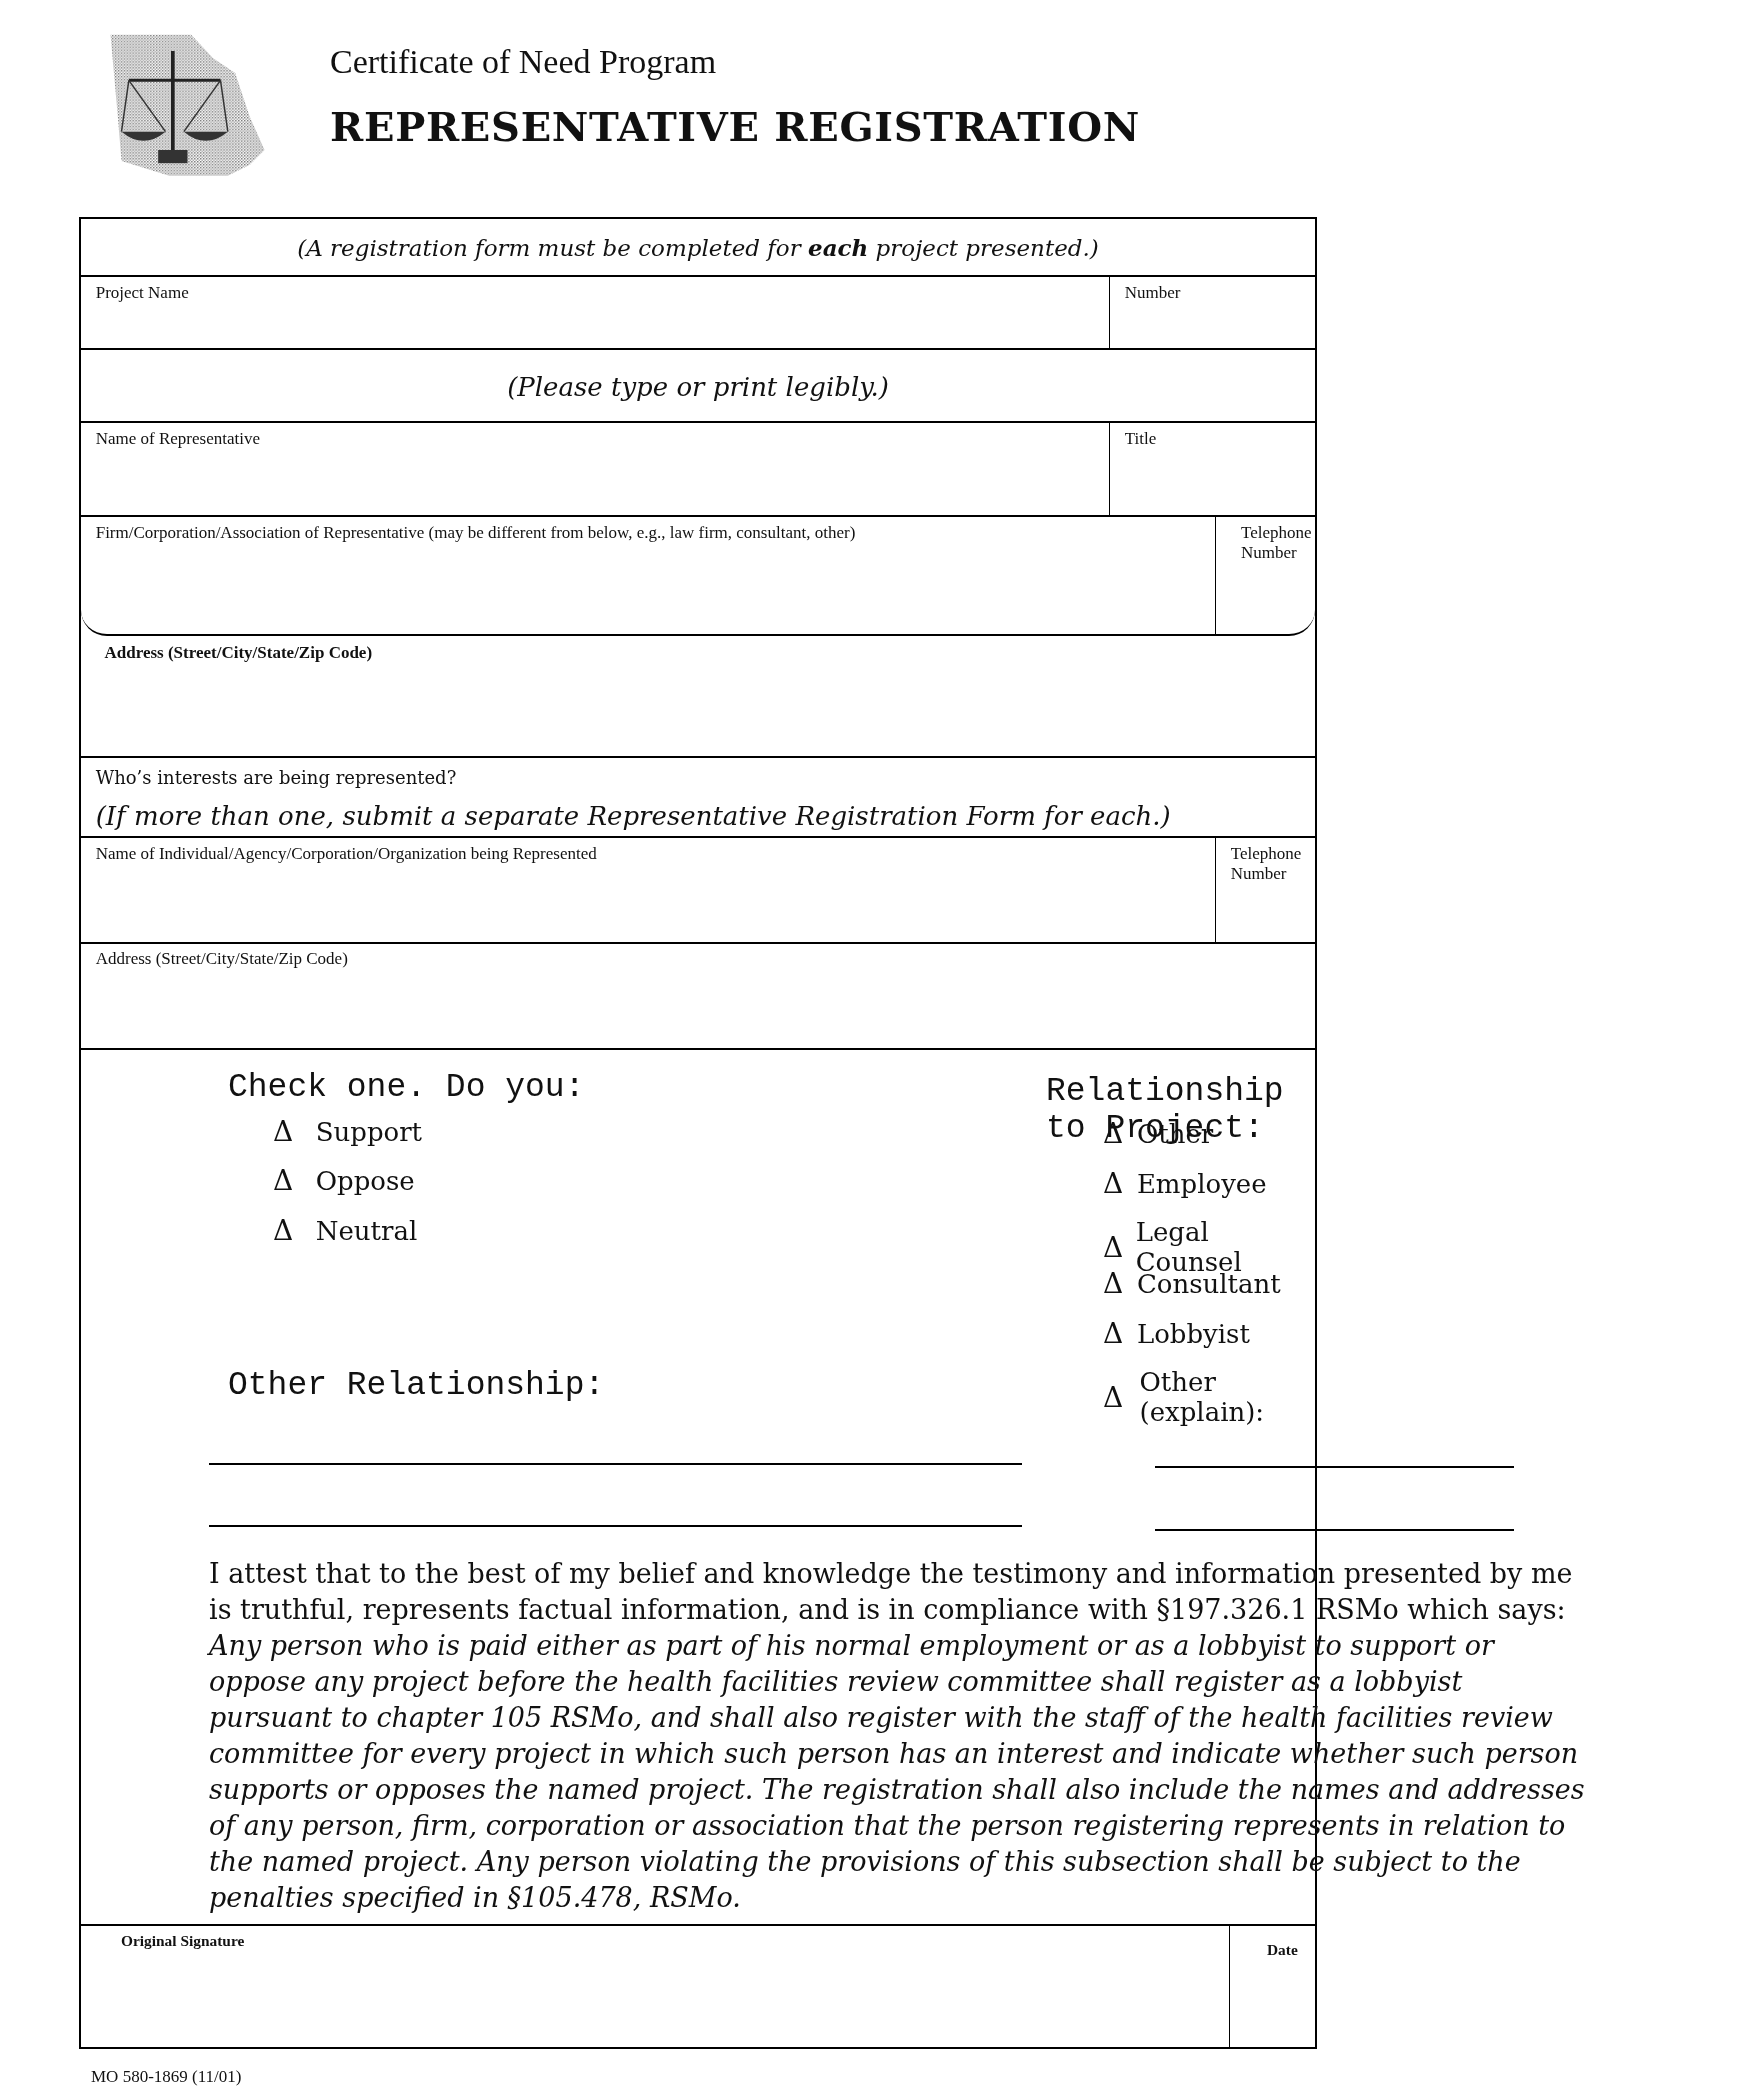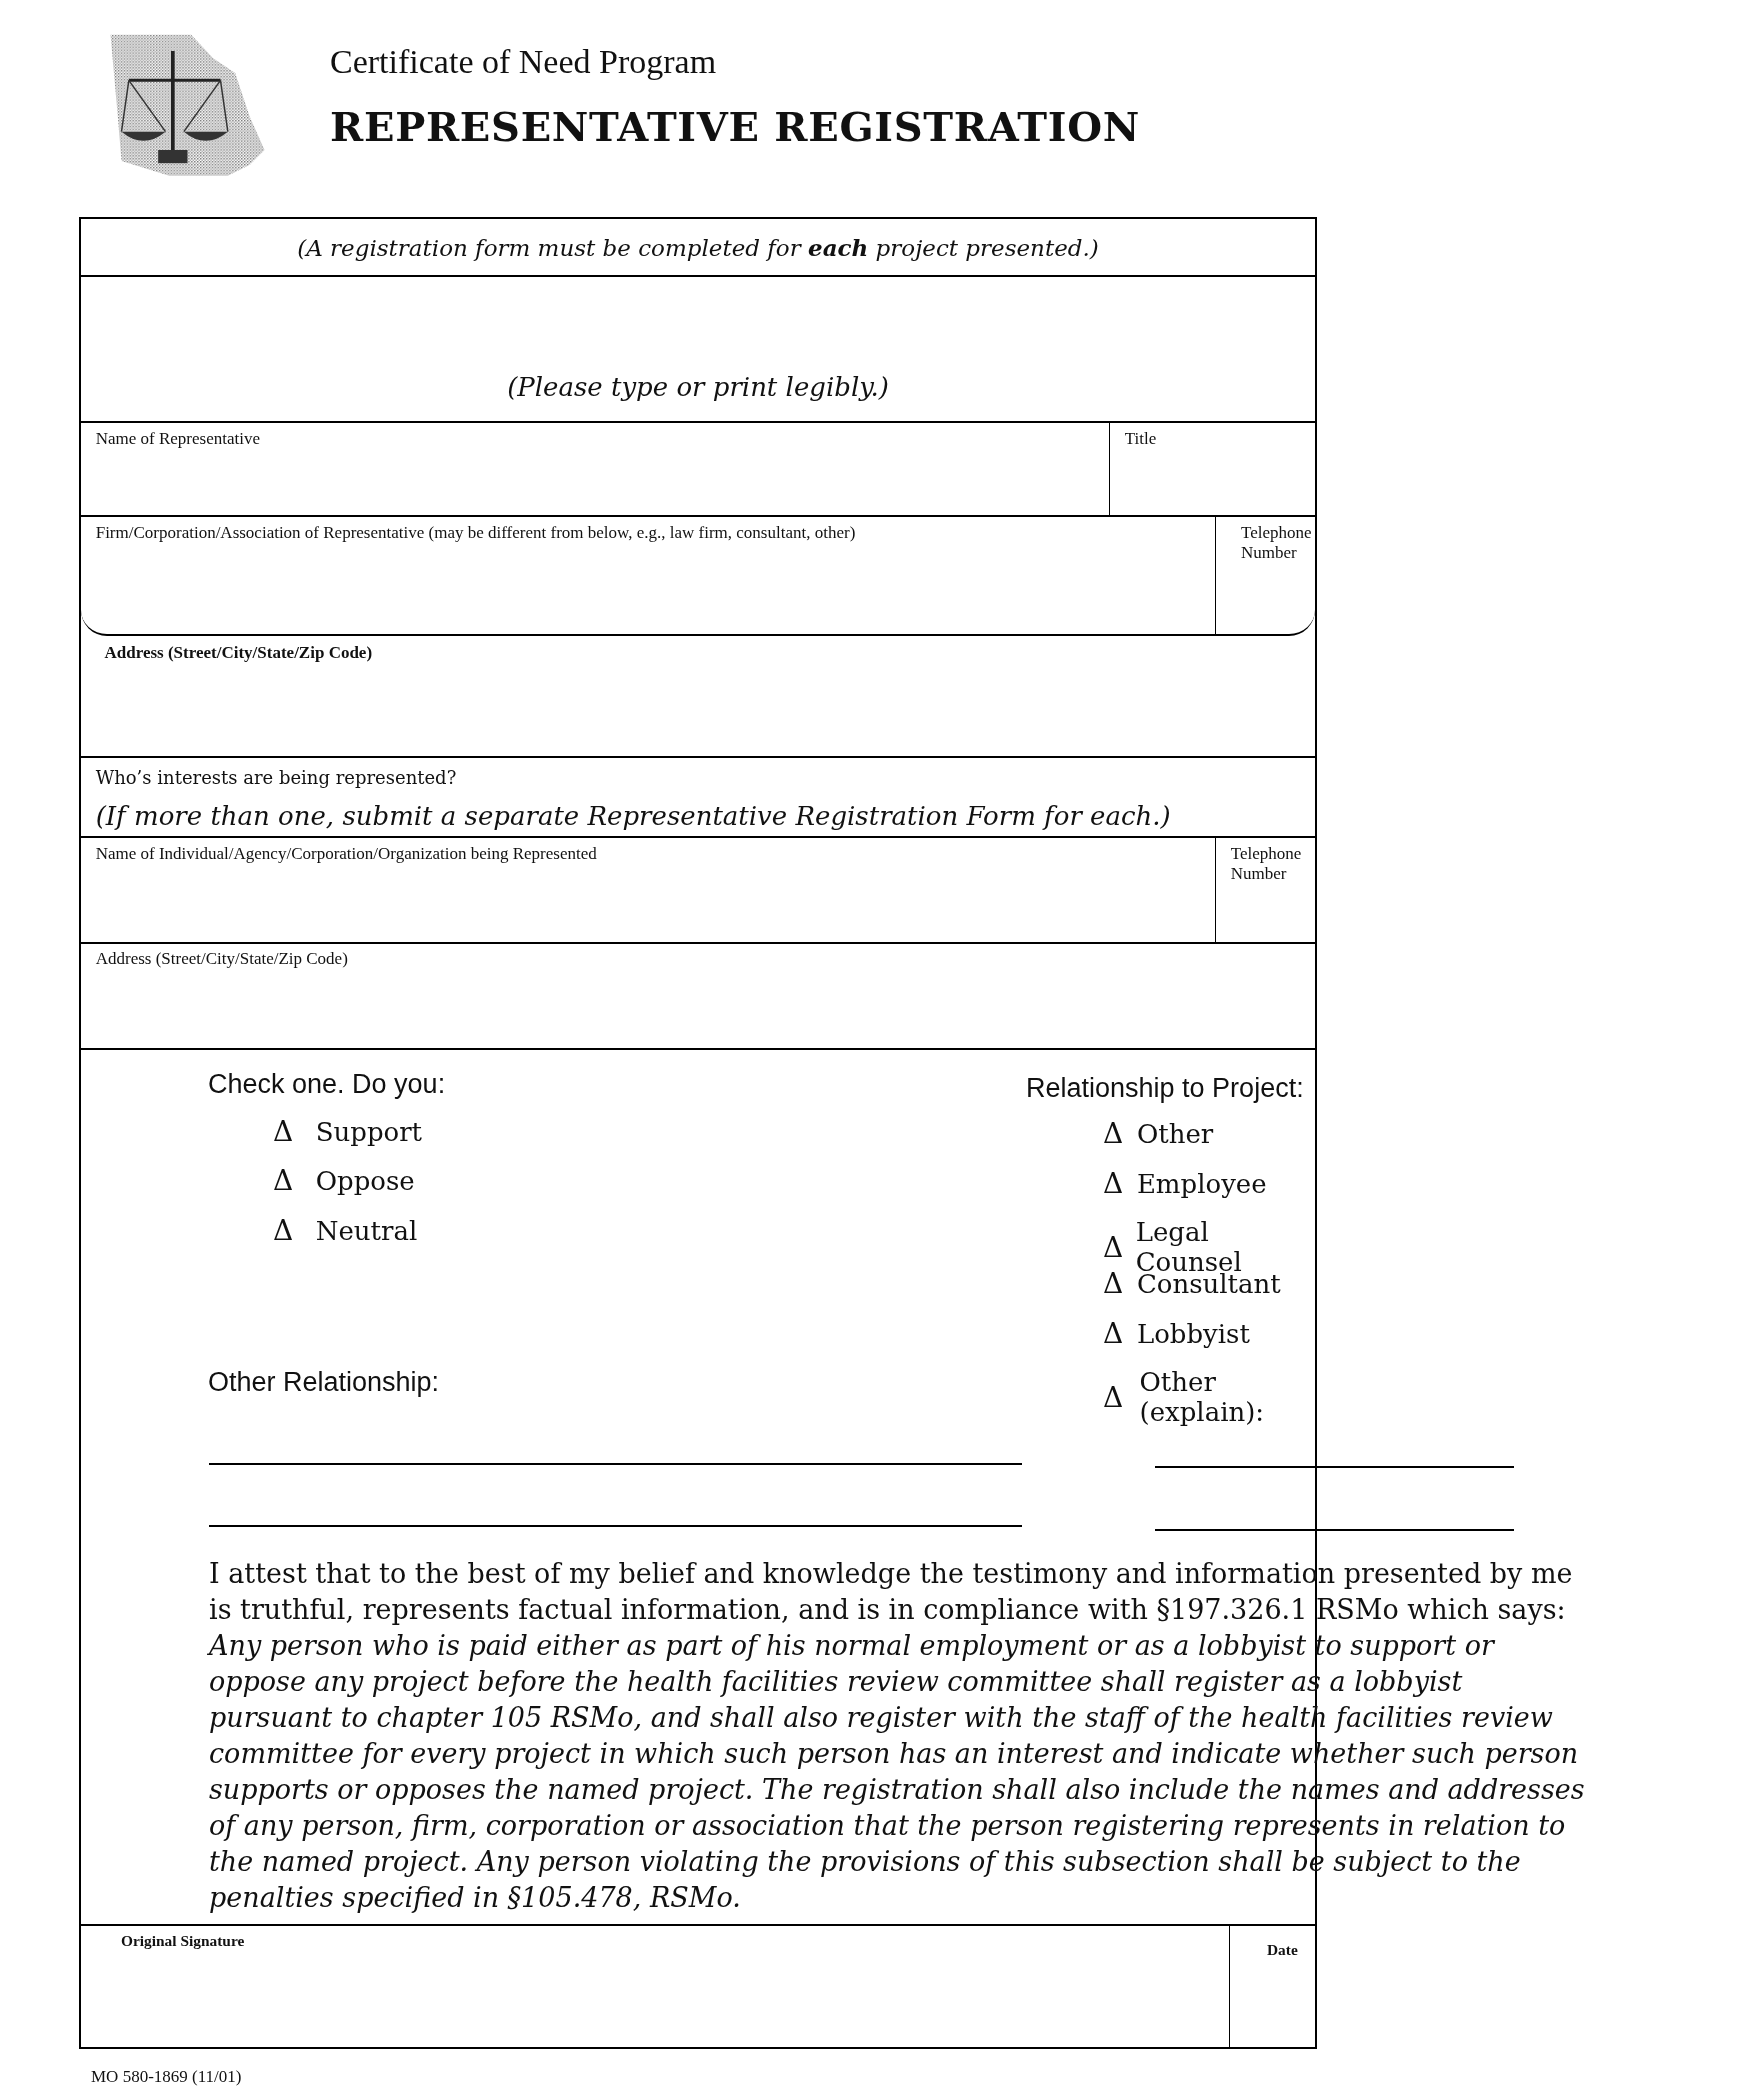--- a/index.html
+++ b/index.html
@@ -13,21 +13,21 @@
   .form { left:79px; top:217px; width:1238px; height:1832px; border:2.2px solid #000; box-sizing:border-box; }
   .row { position:absolute; left:0; right:0; border-bottom:2.2px solid #000; box-sizing:border-box; }
   .cell { position:absolute; top:0; bottom:0; box-sizing:border-box; }
   .cell.div { border-left:1.5px solid #000; }
   .lbl { position:absolute; left:14.7px; top:5.9px; font-family:"Liberation Serif",serif; font-size:17px; }
   .center-it { position:absolute; left:0; right:0; text-align:center; font-family:"DejaVu Serif",serif; font-style:italic; }
   .field { position:absolute; left:11.7px; right:11.7px; top:32px; bottom:7.3px; border:none; background:transparent; outline:none; font-size:20.5px; }
 
   .opt { position:absolute; font-family:"DejaVu Serif",serif; font-size:26px; display:flex; align-items:center; }
   .tri { display:inline-block; width:28px; font-size:28px; margin-right:14.7px; cursor:pointer; }
-  .sec-lbl { position:absolute; font-family:Liberation Sans, sans-serif; font-size:27px; }
+  .sec-lbl { position:absolute; font-family:Liberation Mono, monospace; font-size:33px;margin-left:20px; }
   .line { position:absolute; border-top:2.2px solid #000; height:0; }
 
   .attest { position:absolute; left:128px; top:1345px; width:1378px; font-family:"DejaVu Serif",serif; font-size:27px; line-height:36px; }
   .attest em { }
   .footer { left:91px; top:2067px; font-family:"Liberation Serif",serif; font-size:17px; }
 </style>
 </head>
 <body>
 
 <div class="abs logo">
@@ -55,20 +55,30 @@
 <div class="abs hdr-title">REPRESENTATIVE REGISTRATION</div>
 
 <div class="abs form">
 
   <div class="row" style="top:0;height:58px;">
     <div class="center-it" style="top:14.7px;font-size:23px;">
       <span>(A registration form must be completed for </span><b>each</b><span> project presented.)</span>
     </div>
   </div>
 
+  <div class="row" style="top:58px;height:73px;">
+    <div class="cell" style="left:0;width:1028px;">
+      <span class="lbl">Project Name</span>
+      <input class="field" style="">
+    </div>
+    <div class="cell div" style="left:1028px;right:0;">
+      <span class="lbl">Number</span>
+      <input class="field" style="">
+    </div>
+  </div>
 
   <div class="row" style="top:131px;height:73px;">
     <div class="center-it" style="top:22px;font-size:26px;">(Please type or print legibly.)</div>
   </div>
 
   <div class="row" style="top:204px;height:94px;">
     <div class="cell" style="left:0;width:1028px;">
       <span class="lbl">Name of Representative</span>
       <input class="field" style="">
     </div>

